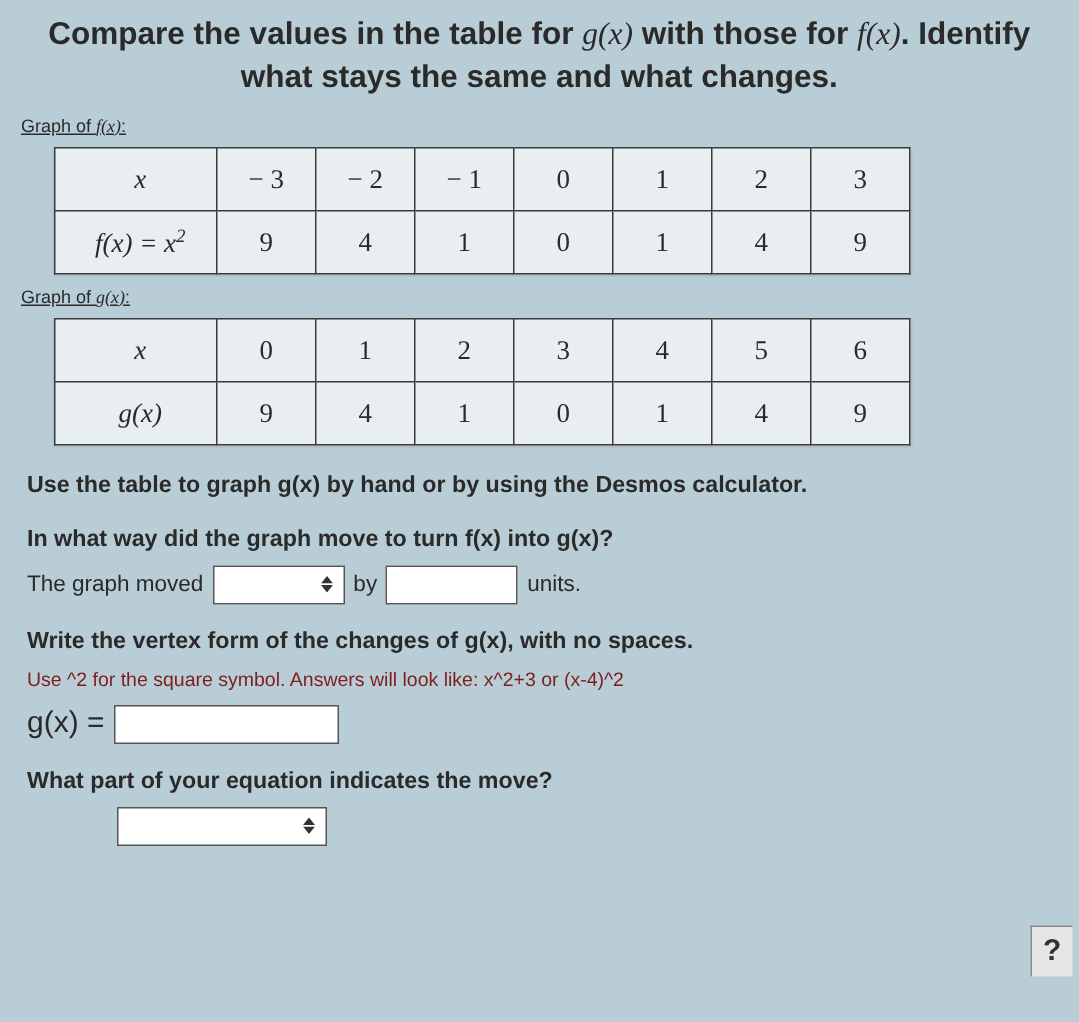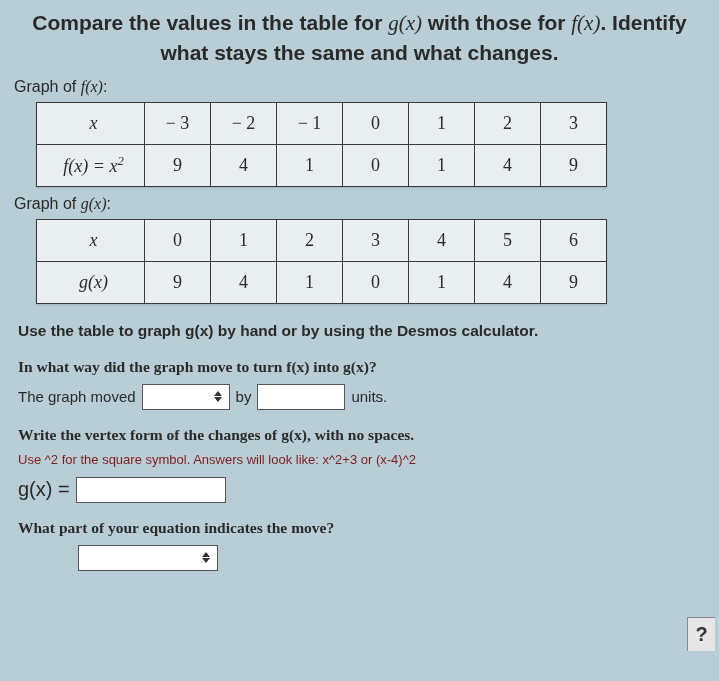--- a/index.html
+++ b/index.html
@@ -17,22 +17,23 @@
     }
     .intro {
       font-size: 21px;
       font-weight: bold;
       line-height: 1.4;
       margin-bottom: 10px;
       text-align: center;
     }
     .math-ital { font-style: italic; font-family: 'Times New Roman', serif; font-weight: normal;}
     .section-label {
-      font-size: 16px;
+      font-size: 12px;
       margin: 6px 0 6px 0;
+      text-decoration: underline;
     }
     table.data {
       border-collapse: collapse;
       background: #e9eef0;
       margin: 4px 0 8px 22px;
       box-shadow: 0 1px 2px rgba(0,0,0,0.15);
     }
     table.data td {
       border: 1.5px solid #3a3a3a;
       text-align: center;
@@ -47,21 +48,21 @@
       font-style: italic;
       text-align: center;
       padding-left: 6px;
     }
     .instr {
       font-size: 15.5px;
       font-weight: bold;
       margin: 18px 0 18px 4px;
     }
     .question-block { margin: 12px 0 16px 4px; }
-    .q-line { font-size: 15.5px; font-weight: bold; margin-bottom: 8px; font-family: Liberation Serif, serif;}
+    .q-line { font-size: 15.5px; font-weight: bold; margin-bottom: 8px;}
     .line-row { display:flex; align-items:center; gap:6px; font-size:15px; flex-wrap: wrap;}
     .select-box {
       background:#fff;
       border:1px solid #555;
       height:26px;
       min-width:88px;
       display:inline-flex;
       align-items:center;
       justify-content:flex-end;
       padding: 0 4px 0 10px;

